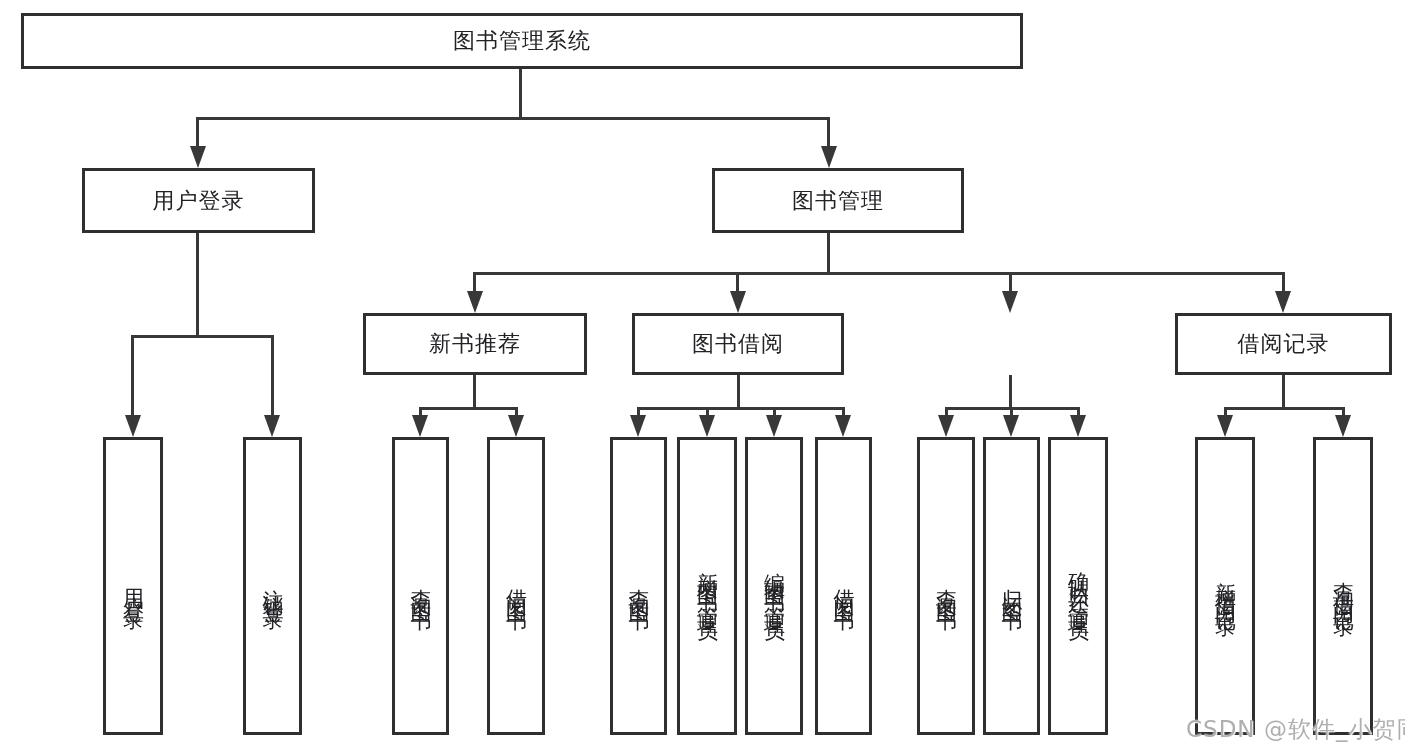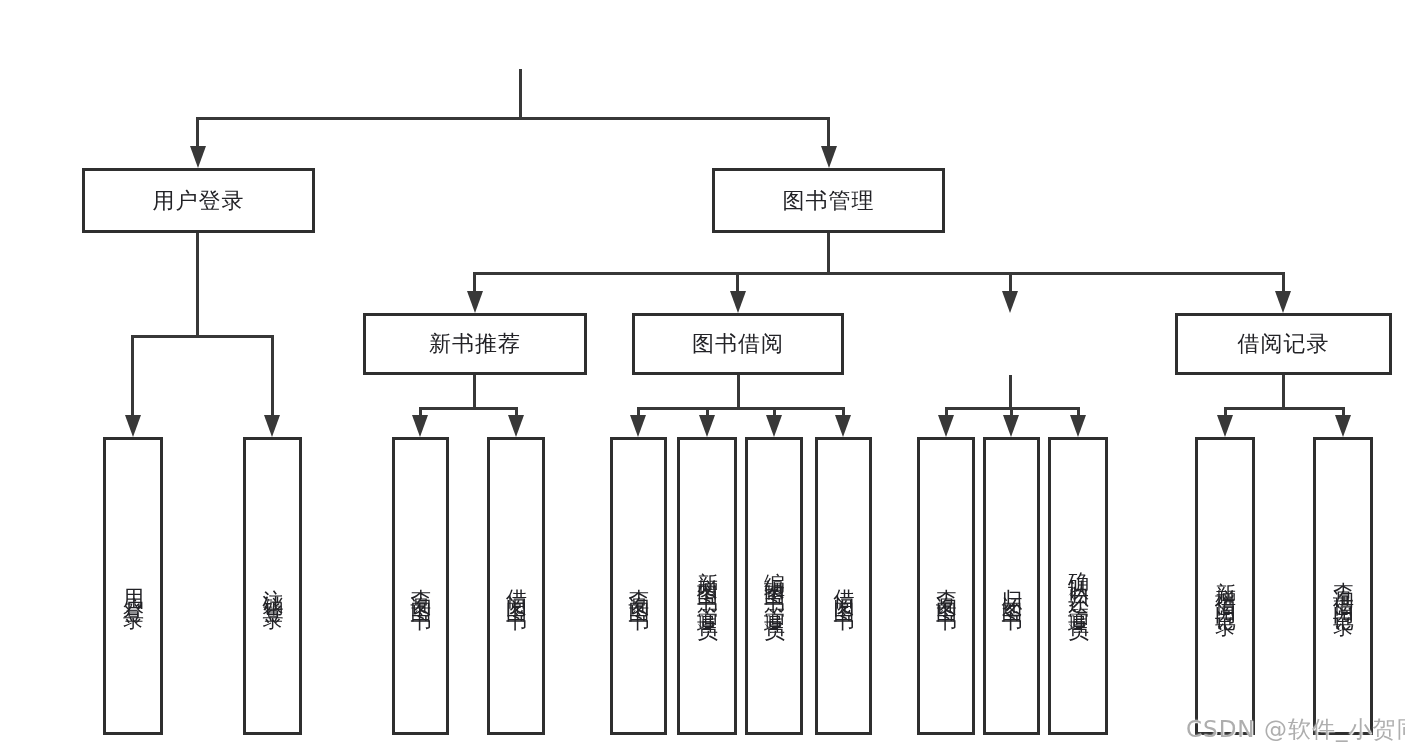--- a/index.html
+++ b/index.html
@@ -29,25 +29,28 @@
   .watermark{
     position:absolute;left:1186px;top:714px;font-size:23px;color:#aeaeae;
     letter-spacing:1px;text-shadow:0 0 2px #ffffff, 1px 1px 1px #ffffff;white-space:nowrap;
   }
 </style>
 </head>
 <body>
 
 <div class="canvas">
 
+  <div class="box" style="left:21px;top:13px;width:1002px;height:56px">
+    <span>图书管理系统</span>
+  </div>
 
   <div class="box" style="left:82px;top:168px;width:233px;height:65px">
     <span>用户登录</span>
   </div>
-  <div class="box" style="left:712px;top:168px;width:233px;height:65px">
+  <div class="box" style="left:712px;top:168px;width:252px;height:65px">
     <span>图书管理</span>
   </div>
 
   <div class="box" style="left:363px;top:313px;width:224px;height:62px">
     <span>新书推荐</span>
   </div>
   <div class="box" style="left:632px;top:313px;width:212px;height:62px">
     <span>图书借阅</span>
   </div>
   <div class="box" style="left:1175px;top:313px;width:217px;height:62px">

